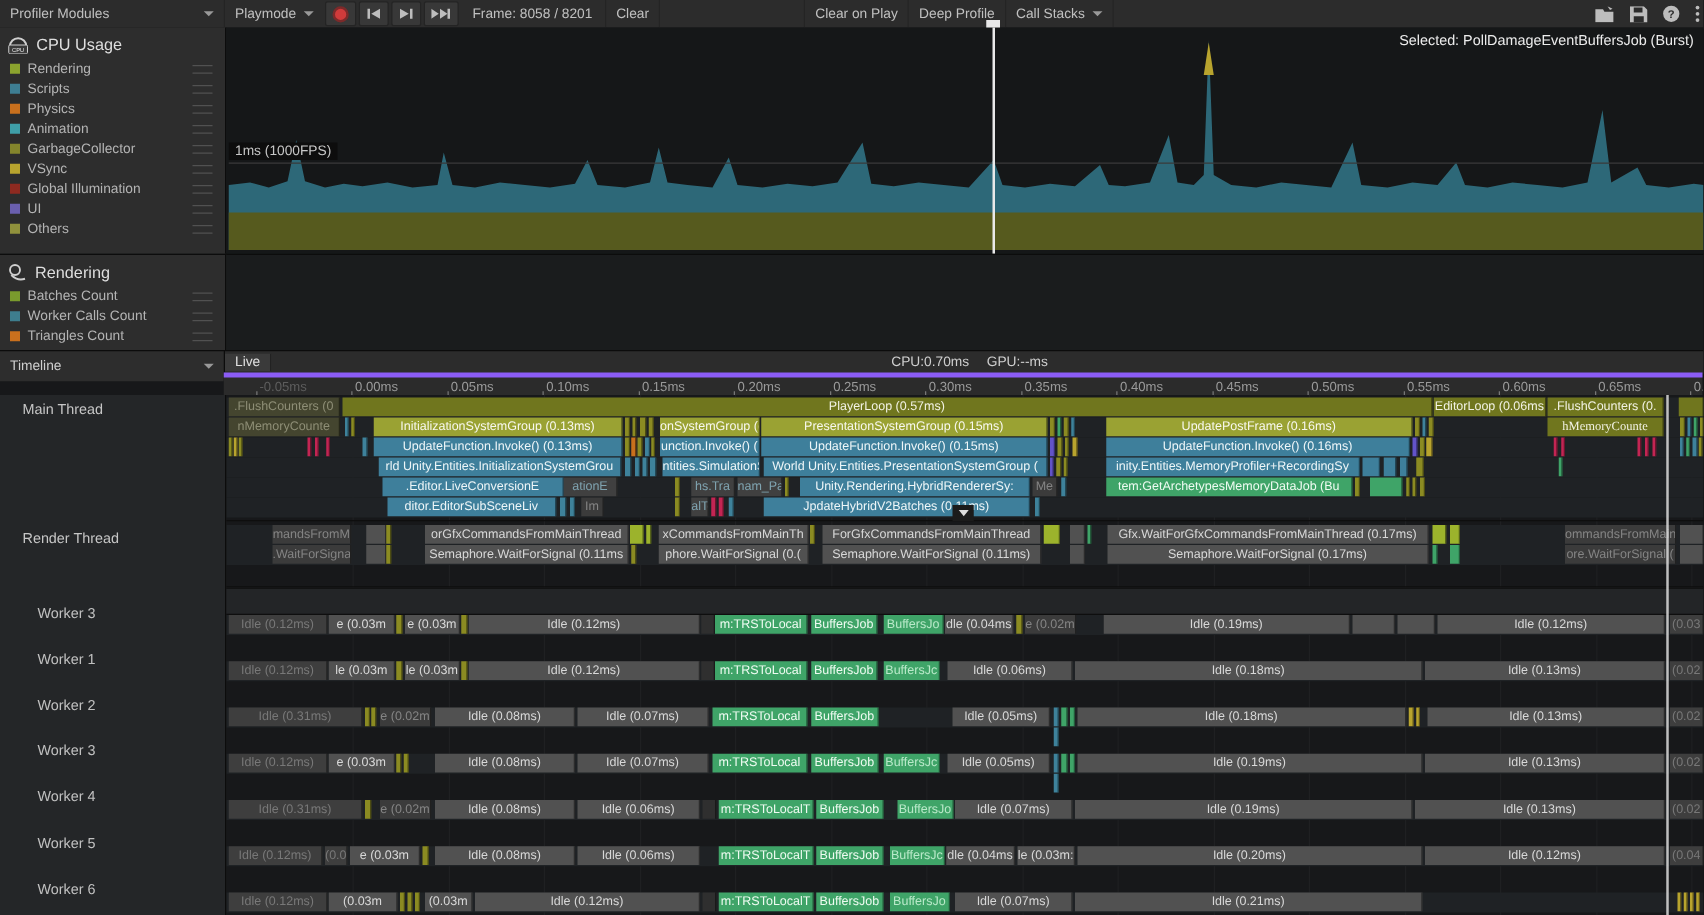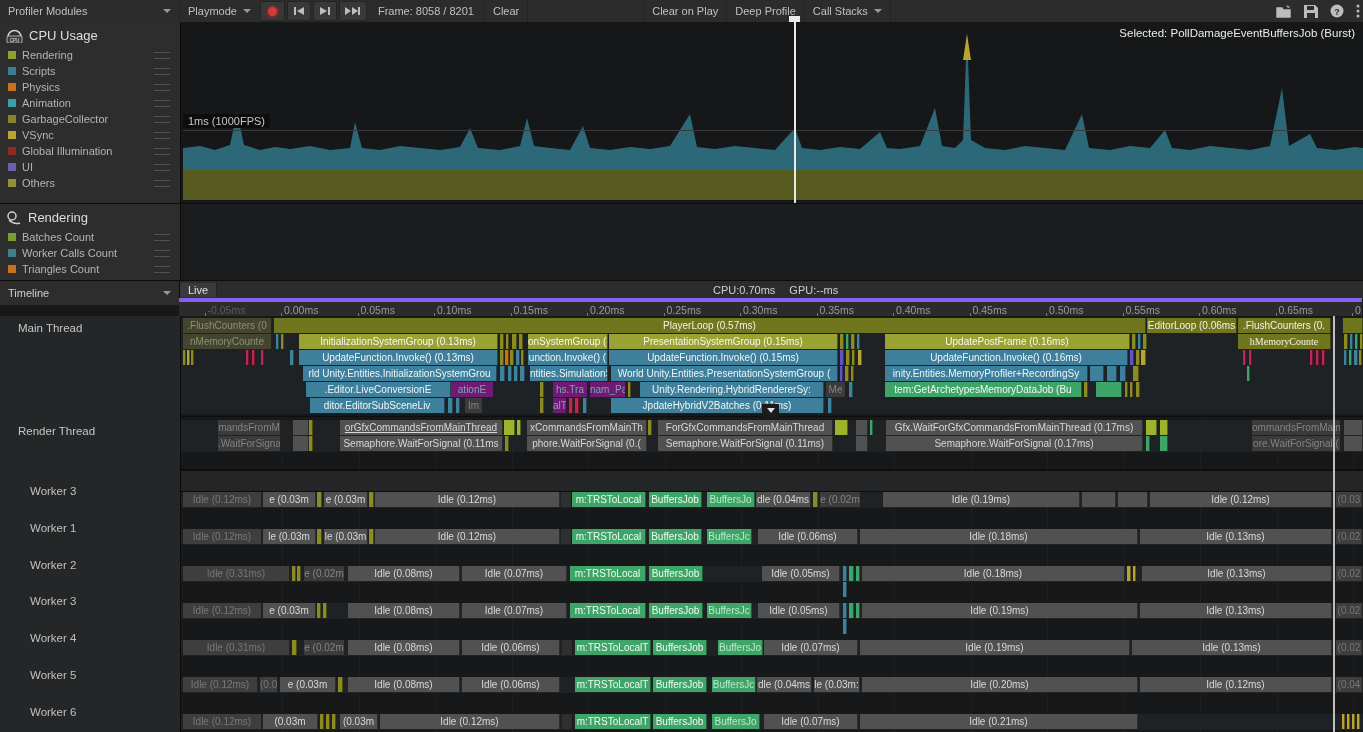--- a/index.html
+++ b/index.html
@@ -59,21 +59,21 @@
   .band{position:absolute;left:181px;width:1182px;background:#1f2225;}
   .gridv{position:absolute;top:0;width:1px;height:416px;background:rgba(255,255,255,0.035);}
   #playhead-tl{position:absolute;left:1333px;top:0;width:2px;height:416px;background:#dcdcdc;opacity:.85;}
   
   .sp{position:absolute;height:15px;line-height:15px;font-size:10px;text-align:center;overflow:hidden;
       white-space:nowrap;box-sizing:border-box;border-right:1px solid rgba(0,0,0,.45);}
   .sp-ol {background:#70761e;color:#f2f2e4;}
   .sp-dol{background:#44452f;color:#8e8e76;}
   .sp-ol2{background:#9aa233;color:#f8f8ee;}
   .sp-bl {background:#3e7f9b;color:#eef6f8;}
-  .sp-bld{background:#701a75;color:#7fa3b0;}
+  .sp-bld{background:#404040;color:#7fa3b0;}
   .sp-gr {background:#515151;color:#d8d8d8;}
   .sp-grd{background:#3b3b3b;color:#848484;}
   .sp-idl{background:#3e3e3e;color:#787878;}
   .sp-gn {background:#3fa468;color:#eefbf1;}
   .sp-gn2{background:#3fa468;color:#b9e9c9;}
   .sp-gb {background:#9cb32c;color:#2c3005;}
   .sp-dk {background:#2f2f2f;}
   .sp-tol{background:#8b8b22;}
   .sp-tvs{background:#b8a42e;}
   .sp-tpk{background:#c32553;}
@@ -511,21 +511,21 @@
         <div class="sp sp-tol" style="left: 540px; top: 82px; width: 4px;"></div>
         <div class="sp sp-bld" style="left: 553px; top: 82px; width: 14px;">alTo</div>
         <div class="sp sp-tpk" style="left: 569px; top: 82px; width: 4px;"></div>
         <div class="sp sp-tpk" style="left: 575px; top: 82px; width: 4px;"></div>
         <div class="sp sp-tbl" style="left: 583px; top: 82px; width: 4px;"></div>
         <div class="sp sp-bl" style="left: 611px; top: 82px; width: 213px;">JpdateHybridV2Batches (0.11ms)</div>
         <div class="sp sp-tbl" style="left: 828px; top: 82px; width: 4px;"></div>
         <div class="sp sp-grd" style="left: 218px; top: 104px; width: 63px;">mandsFromM</div>
         <div class="sp sp-gr" style="left: 293px; top: 104px; width: 16px;"></div>
         <div class="sp sp-tol" style="left: 309px; top: 104px; width: 4px;"></div>
-        <div class="sp sp-gr" style="left: 340px; top: 104px; width: 163px; text-decoration: underline;">orGfxCommandsFromMainThread</div>
+        <div class="sp sp-gr" style="left: 340px; top: 104px; width: 163px;">orGfxCommandsFromMainThread</div>
         <div class="sp sp-gb" style="left: 504px; top: 104px; width: 11px;"></div>
         <div class="sp sp-gb" style="left: 517px; top: 104px; width: 4px;"></div>
         <div class="sp sp-gr" style="left: 527px; top: 104px; width: 120px;">xCommandsFromMainTh</div>
         <div class="sp sp-tol" style="left: 648px; top: 104px; width: 4px;"></div>
         <div class="sp sp-gr" style="left: 658px; top: 104px; width: 175px;">ForGfxCommandsFromMainThread</div>
         <div class="sp sp-gb" style="left: 835px; top: 104px; width: 13px;"></div>
         <div class="sp sp-gr" style="left: 856px; top: 104px; width: 12px;"></div>
         <div class="sp sp-tgn" style="left: 870px; top: 104px; width: 3px;"></div>
         <div class="sp sp-gr" style="left: 886px; top: 104px; width: 257px;">Gfx.WaitForGfxCommandsFromMainThread (0.17ms)</div>
         <div class="sp sp-gb" style="left: 1146px; top: 104px; width: 11px;"></div>

